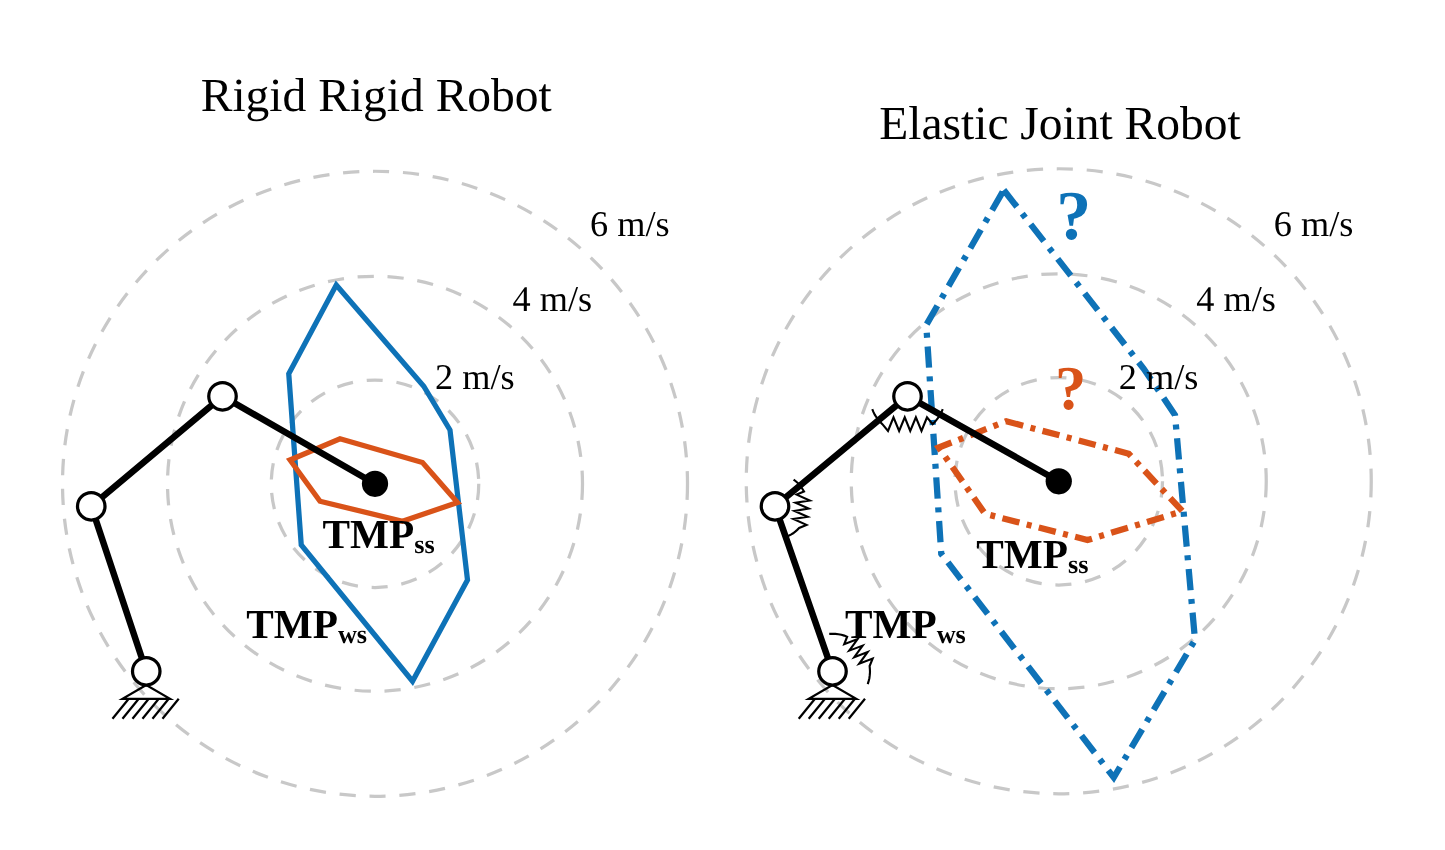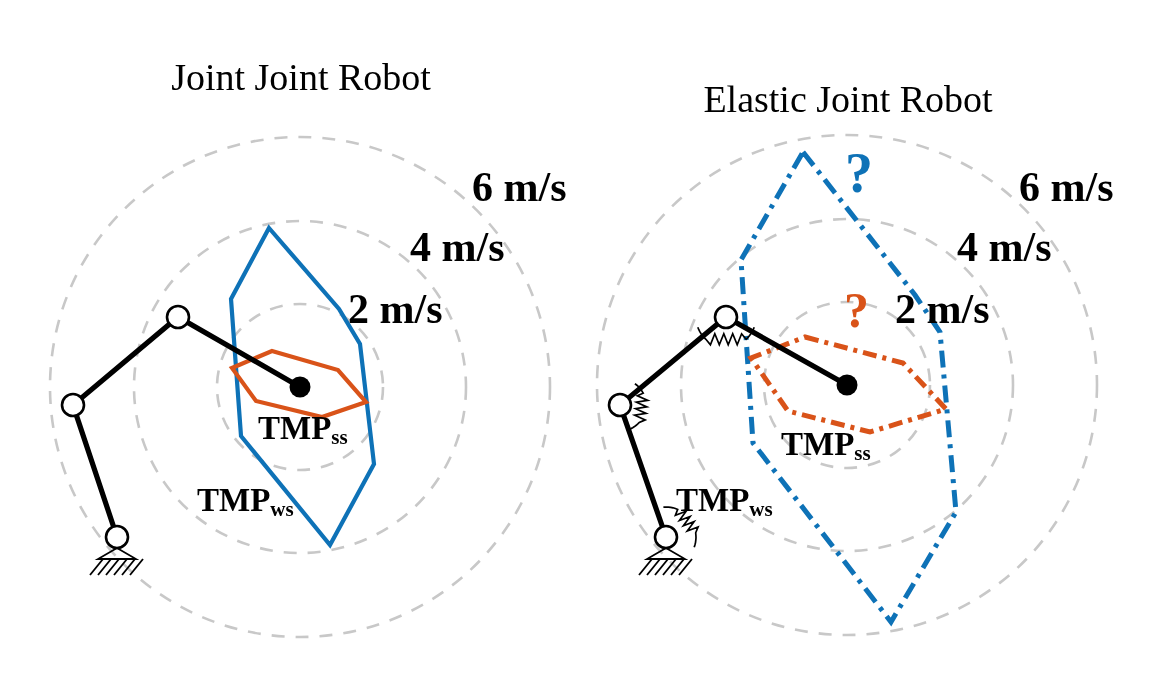--- a/index.html
+++ b/index.html
@@ -7,21 +7,21 @@
     position:relative;
     width:1156px;height:680px;
     background:#ffffff;
     overflow:hidden;
     font-family:"Liberation Serif","DejaVu Serif",serif;
     color:#000;
   }
   #stage svg{position:absolute;left:0;top:0;}
   .txt{position:absolute;line-height:1;white-space:nowrap;}
   .title{font-size:38px;transform:translateX(-50%);}
-  .ring-label{font-size:42px;font-weight:bold;}
+  .ring-label{font-size:29px;}
   .tmp-label{font-size:33px;font-weight:bold;}
   .tmp-label .sub{font-size:21px;vertical-align:-0.22em;}
   .qmark{font-weight:bold;}
   .ring{fill:none;stroke:#c8c8c8;stroke-width:2.6;stroke-dasharray:13 11;}
   .poly{fill:none;stroke-linejoin:miter;}
   .robot-line{stroke:#000;stroke-width:5.2;fill:none;stroke-linecap:round;}
   .joint{fill:#fff;stroke:#000;stroke-width:2.6;}
   .ee{fill:#000;stroke:none;}
   .ground{fill:none;stroke:#000;stroke-width:1.8;}
   .spring{fill:none;stroke:#000;stroke-width:1.7;}
@@ -72,21 +72,21 @@
           <polyline points="634.9,383.7 636.6,385.0 638.2,386.4 639.6,387.9 640.9,389.6 642.1,391.4 643.2,393.2 643.2,393.2 637.3,395.7 647.8,400.4 636.4,402.2 646.9,406.9 635.6,408.7 646.1,413.4 634.7,415.2 645.2,419.9 639.3,422.4 639.3,422.4 637.8,423.9 636.2,425.3 634.5,426.6 632.7,427.7 630.9,428.6 628.9,429.4" class="spring"></polyline>
           <polyline points="663.4,507.1 665.8,507.0 668.3,507.1 670.7,507.4 673.1,507.8 675.4,508.5 677.7,509.4 677.7,509.4 675.4,515.3 686.1,511.2 679.4,520.5 690.1,516.5 683.4,525.8 694.1,521.7 687.3,531.0 698.1,526.9 695.7,532.8 695.7,532.8 695.9,535.3 696.0,537.7 695.8,540.1 695.5,542.6 694.9,544.9 694.2,547.3" class="spring"></polyline>
           <circle cx="666" cy="537" r="11" class="joint"></circle>
           <circle cx="620" cy="405" r="11" class="joint"></circle>
           <circle cx="726" cy="317" r="11" class="joint"></circle>
           <circle cx="847" cy="385" r="10.5" class="ee"></circle>
         </g>
       </g>
   </svg>
 
-  <div class="txt title" style="left:301px;top:58px;">Joint Joint Robot</div>
+  <div class="txt title" style="left:301px;top:58px;">Rigid Rigid Robot</div>
   <div class="txt title" style="left:848px;top:46px;margin-top:34px;">Elastic Joint Robot</div>
 
   <div class="txt ring-label" style="left:348px;top:288px;">2 m/s</div>
   <div class="txt ring-label" style="left:410px;top:226px;">4 m/s</div>
   <div class="txt ring-label" style="left:472px;top:166px;">6 m/s</div>
 
   <div class="txt ring-label" style="left:895px;top:288px;">2 m/s</div>
   <div class="txt ring-label" style="left:957px;top:226px;">4 m/s</div>
   <div class="txt ring-label" style="left:1019px;top:166px;">6 m/s</div>
 

